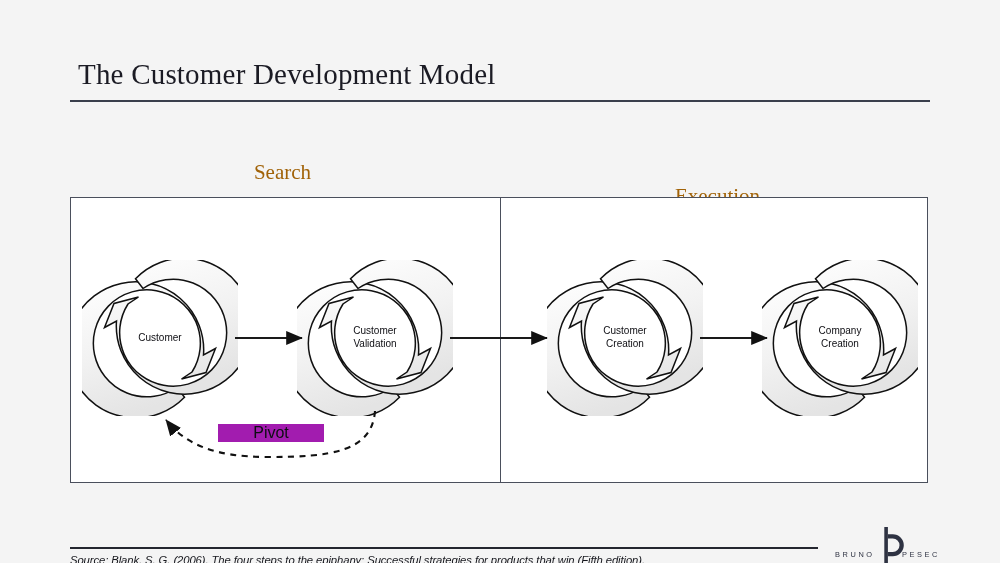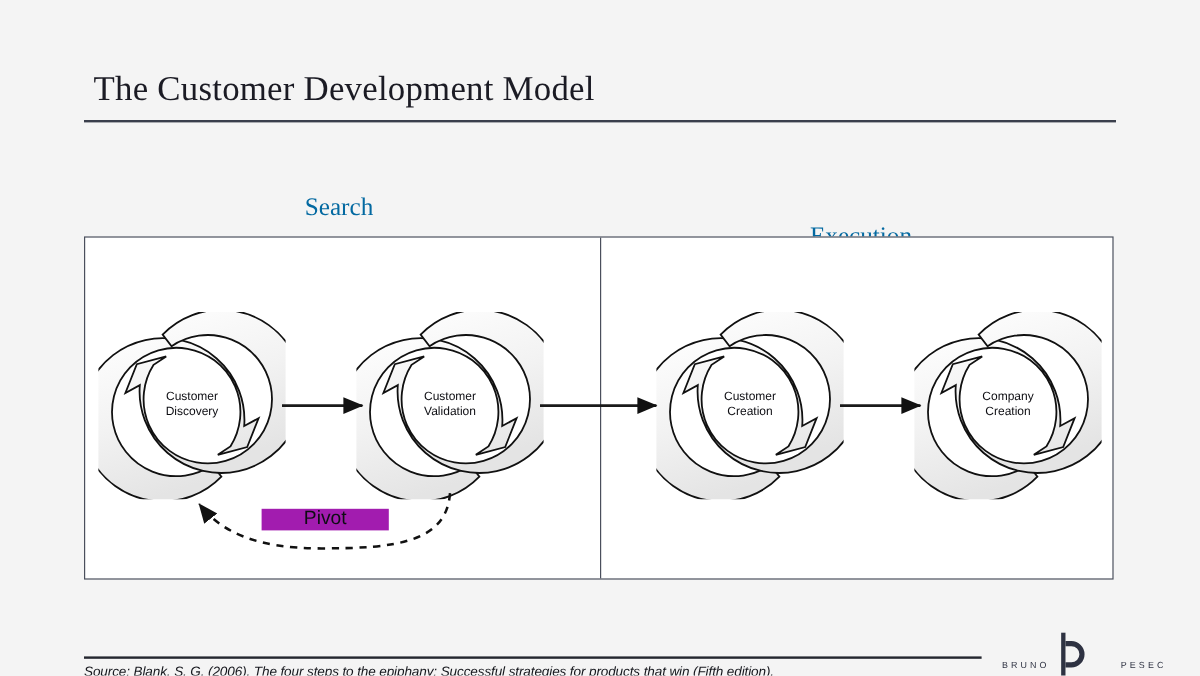--- a/index.html
+++ b/index.html
@@ -42,21 +42,21 @@
     width: 860px;
     height: 0;
     border-top: 2.4px solid #3a3f4c;
   }
 
   
   .phase-heading {
     position: absolute;
     font-family: "Liberation Serif", serif;
     font-size: 21px;
-    color: #0369a1;
+    color: #a16207;
     white-space: nowrap;
     text-align: center;
   }
   #heading-search  { left: 205px; top: 144px; width: 155px; }
   #heading-exec    { left: 640px; top: 144px; width: 155px; margin-top: 24px; }
 
   
   #diagram-frame {
     position: absolute;
     left: 70px;
@@ -160,21 +160,21 @@
   }
   #logo-word-left, #logo-word-right {
     position: absolute;
     top: 26px;
     font-family: "Liberation Sans", sans-serif;
     font-size: 7.4px;
     letter-spacing: 2.6px;
     color: #2e3242;
   }
   #logo-word-left  { left: 2px; }
-  #logo-word-right { left: 69px; margin-left: 32px; }
+  #logo-word-right { left: 69px; }
   #logo-mark {
     position: absolute;
     left: 42px;
     top: 3px;
     width: 30px;
     height: 40px;
   }
 </style>
 </head>
 <body>
@@ -207,21 +207,20 @@
       </g>
       <g>
         <path d="M 53.5 18.8
                  A 68 68 0 1 1 34.5 61.0
                  L 22.5 67.5 L 32.0 43.5 L 56.5 37.0 L 46.0 44.0
                  A 53.5 53.5 0 1 0 61.0 28.5 Z" fill="url(#cyc-grad-1)" stroke="#111111" stroke-width="1.5" stroke-linejoin="miter"></path>
       </g>
     </svg>
     <div class="cycle-label">
       <div>Customer</div>
-      <div>Discovery</div>
     </div>
   </div>
 
   <div class="cycle-node" id="node-2">
     <svg viewBox="0 0 156 156" aria-hidden="true">
       <defs>
         <linearGradient id="cyc-grad-2" x1="0" y1="0" x2="0.35" y2="1">
           <stop offset="0%" stop-color="#ffffff"></stop>
           <stop offset="55%" stop-color="#f2f2f2"></stop>
           <stop offset="100%" stop-color="#e4e4e4"></stop>

